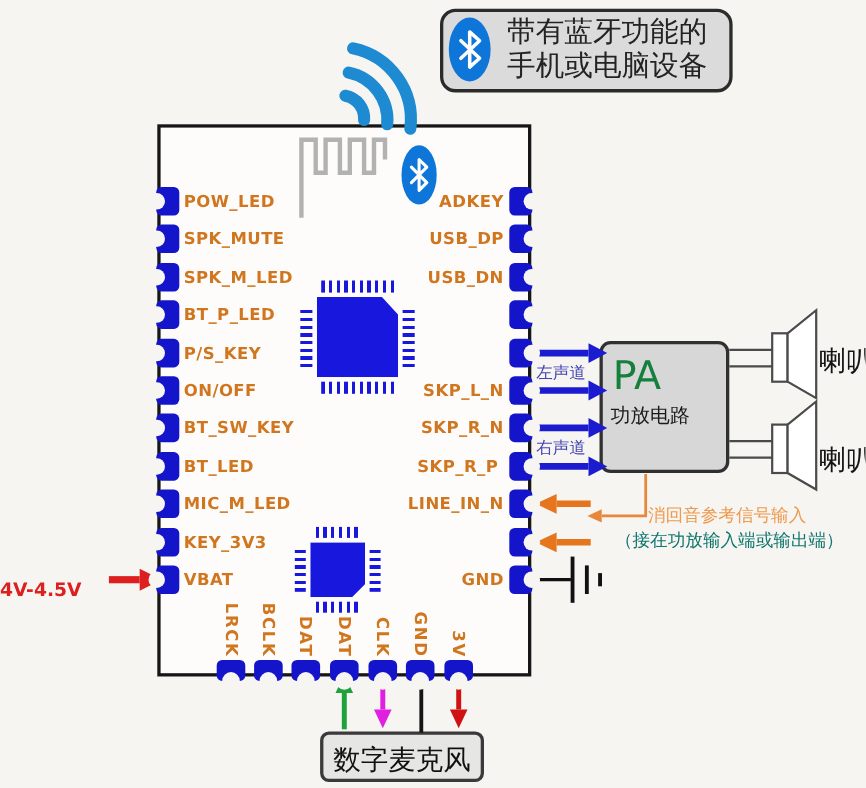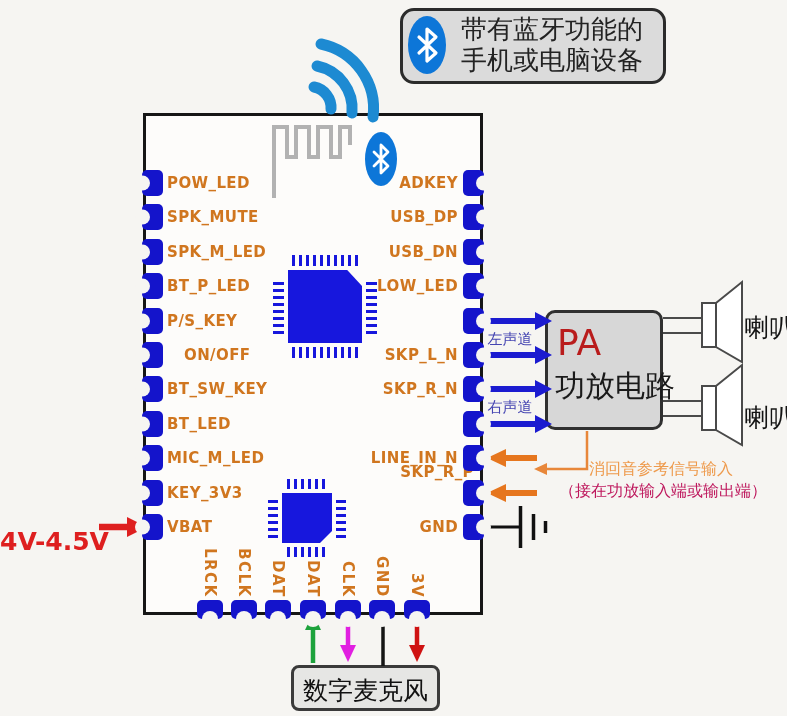--- a/index.html
+++ b/index.html
@@ -34,31 +34,31 @@
   .pad-bottom{width:26px;height:19px;}
   .pad-bottom::after{width:16px;height:16px;left:50%;bottom:-8px;transform:translateX(-50%);}
   .pin-label{position:absolute;font-weight:bold;font-size:15px;line-height:20px;color:var(--label_orange);letter-spacing:.4px;white-space:nowrap;}
   .pl-right{width:142px;text-align:right;}
   .pl-bottom{writing-mode:vertical-rl;height:60px;width:20px;display:flex;justify-content:flex-end;align-items:center;letter-spacing:1.5px;}
 
   
   .txt{position:absolute;white-space:nowrap;}
   #callout-l1,#callout-l2{left:461px;font-size:26px;line-height:31px;color:#232323;}
   #callout-l1{top:14px;} #callout-l2{top:45px;}
-  #pa-title{left:557px;top:322px;font-size:36px;color:#b91c1c;}
-  #pa-sub{left:555px;top:366px;font-size:30px;color:#1a1a1a;}
+  #pa-title{left:557px;top:322px;font-size:36px;color:#15803d;}
+  #pa-sub{left:555px;top:366px;font-size:18px;color:#1a1a1a;}
   .spk-label{font-size:25px;color:#141414;}
   #spk-label-1{left:744px;top:311px;} #spk-label-2{left:744px;top:401px;}
   .chan{width:48px;text-align:center;font-size:15px;color:#4545b2;}
   #chan-left{left:486px;top:330px;} #chan-right{left:486px;top:398px;}
   #pwr-l1{left:2px;top:500px;width:98px;text-align:center;font-weight:bold;font-size:23px;color:var(--red);}
-  #pwr-l2{left:0;top:527px;width:100px;text-align:center;font-weight:bold;font-size:25px;color:var(--red);}
+  #pwr-l2{left:0;top:527px;width:100px;font-weight:bold;font-size:17px;color:var(--red);}
   #gnd-label{left:492px;top:553px;font-size:24px;color:#161616;}
   #note-l1{left:589px;top:459px;font-size:16px;color:#ee9a4c;}
-  #note-l2{left:559px;top:481px;font-size:16px;color:#be185d;}
+  #note-l2{left:559px;top:481px;font-size:16px;color:#0f766e;}
   #mic-label{left:291px;top:674px;width:149px;text-align:center;font-size:25px;color:#111;}
 </style>
 </head>
 <body>
 
 <div id="stage">
 
   <div id="module"></div>
 
   <div id="callout"></div>
@@ -169,46 +169,45 @@
       <div class="pin-label pl-left" style="left: 167px; top: 173px;">POW_LED</div>
       <div class="pad pad-left" style="left: 142px; top: 204px;"></div>
       <div class="pin-label pl-left" style="left: 167px; top: 207px;">SPK_MUTE</div>
       <div class="pad pad-left" style="left: 142px; top: 239px;"></div>
       <div class="pin-label pl-left" style="left: 167px; top: 242px;">SPK_M_LED</div>
       <div class="pad pad-left" style="left: 142px; top: 273px;"></div>
       <div class="pin-label pl-left" style="left: 167px; top: 276px;">BT_P_LED</div>
       <div class="pad pad-left" style="left: 142px; top: 308px;"></div>
       <div class="pin-label pl-left" style="left: 167px; top: 311px; text-align: right;">P/S_KEY</div>
       <div class="pad pad-left" style="left: 142px; top: 342px;"></div>
-      <div class="pin-label pl-left" style="left: 184px; top: 345px;">ON/OFF</div>
+      <div class="pin-label pl-left" style="left: 167px; top: 345px;">ON/OFF</div>
       <div class="pad pad-left" style="left: 142px; top: 376px;"></div>
       <div class="pin-label pl-left" style="left: 167px; top: 379px;">BT_SW_KEY</div>
       <div class="pad pad-left" style="left: 142px; top: 411px;"></div>
       <div class="pin-label pl-left" style="left: 167px; top: 414px;">BT_LED</div>
       <div class="pad pad-left" style="left: 142px; top: 445px;"></div>
       <div class="pin-label pl-left" style="left: 167px; top: 448px;">MIC_M_LED</div>
       <div class="pad pad-left" style="left: 142px; top: 480px;"></div>
       <div class="pin-label pl-left" style="left: 167px; top: 483px;">KEY_3V3</div>
       <div class="pad pad-left" style="left: 142px; top: 514px;"></div>
       <div class="pin-label pl-left" style="left: 167px; top: 517px;">VBAT</div>
       <div class="pad pad-right" style="left: 463px; top: 170px;"></div>
       <div class="pin-label pl-right" style="left: 316px; top: 173px;">ADKEY</div>
       <div class="pad pad-right" style="left: 463px; top: 204px;"></div>
       <div class="pin-label pl-right" style="left: 316px; top: 207px;">USB_DP</div>
       <div class="pad pad-right" style="left: 463px; top: 239px;"></div>
       <div class="pin-label pl-right" style="left: 316px; top: 242px;">USB_DN</div>
       <div class="pad pad-right" style="left: 463px; top: 273px;"></div>
-      <div class="pin-label pl-right" style="left: 316px; top: 276px;">LOW_LED</div>
       <div class="pad pad-right" style="left: 463px; top: 308px;"></div>
       <div class="pad pad-right" style="left: 463px; top: 342px;"></div>
       <div class="pin-label pl-right" style="left: 316px; top: 345px;">SKP_L_N</div>
       <div class="pad pad-right" style="left: 463px; top: 376px;"></div>
       <div class="pin-label pl-right" style="left: 316px; top: 379px;">SKP_R_N</div>
       <div class="pad pad-right" style="left: 463px; top: 411px;"></div>
-      <div class="pin-label pl-right" style="left: 332px; top: 414px; margin-top: 48px;">SKP_R_P</div>
+      <div class="pin-label pl-right" style="left: 311px; top: 414px;">SKP_R_P</div>
       <div class="pad pad-right" style="left: 463px; top: 445px;"></div>
       <div class="pin-label pl-right" style="left: 316px; top: 448px;">LINE_IN_N</div>
       <div class="pad pad-right" style="left: 463px; top: 480px;"></div>
       <div class="pad pad-right" style="left: 463px; top: 514px;"></div>
       <div class="pin-label pl-right" style="left: 316px; top: 517px;">GND</div>
       <div class="pad pad-bottom" style="left: 197px; top: 600px;"></div>
       <div class="pin-label pl-bottom" style="left: 200px; top: 538px;">LRCK</div>
       <div class="pad pad-bottom" style="left: 231px; top: 600px;"></div>
       <div class="pin-label pl-bottom" style="left: 234px; top: 538px;">BCLK</div>
       <div class="pad pad-bottom" style="left: 265px; top: 600px;"></div>

